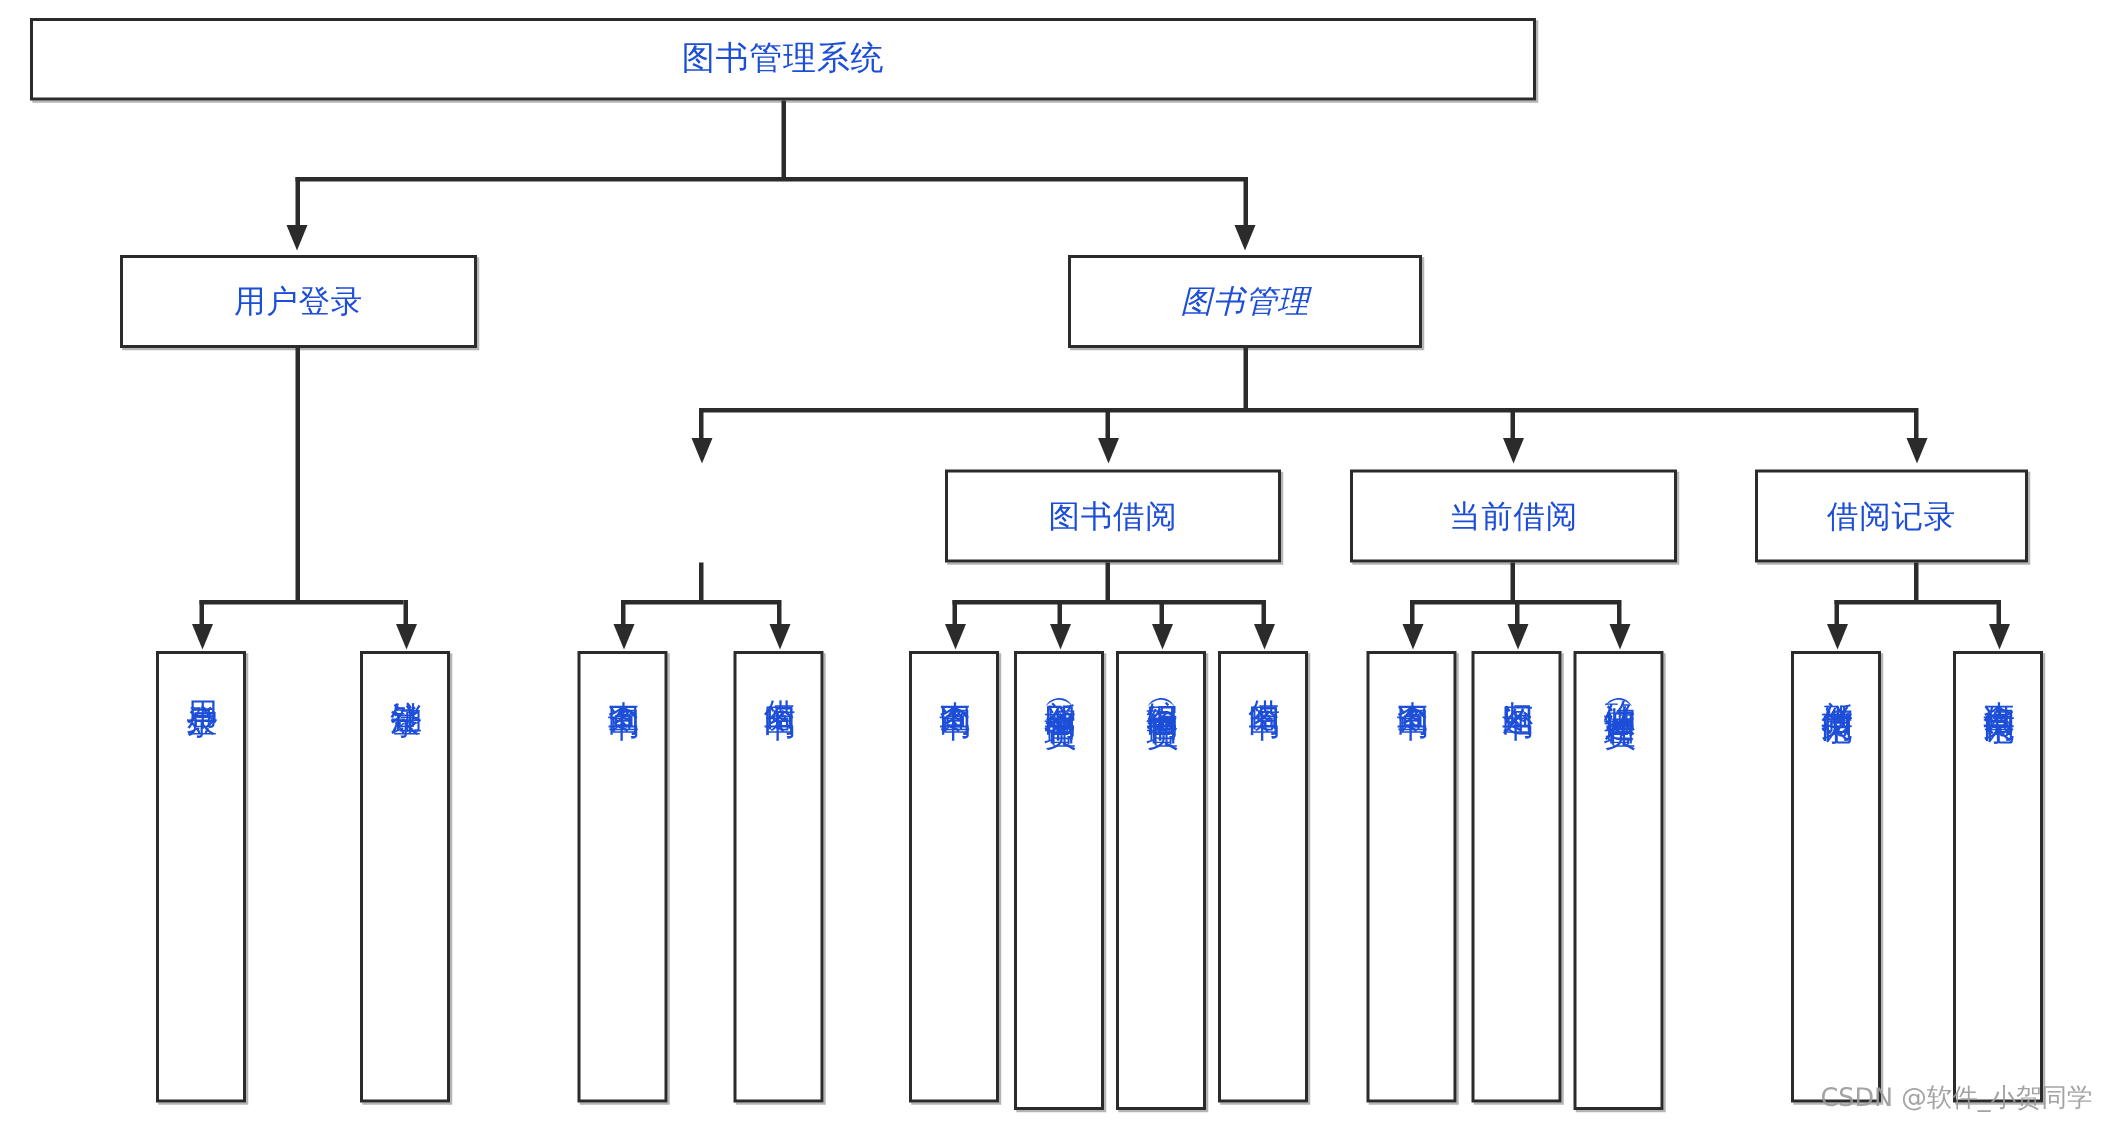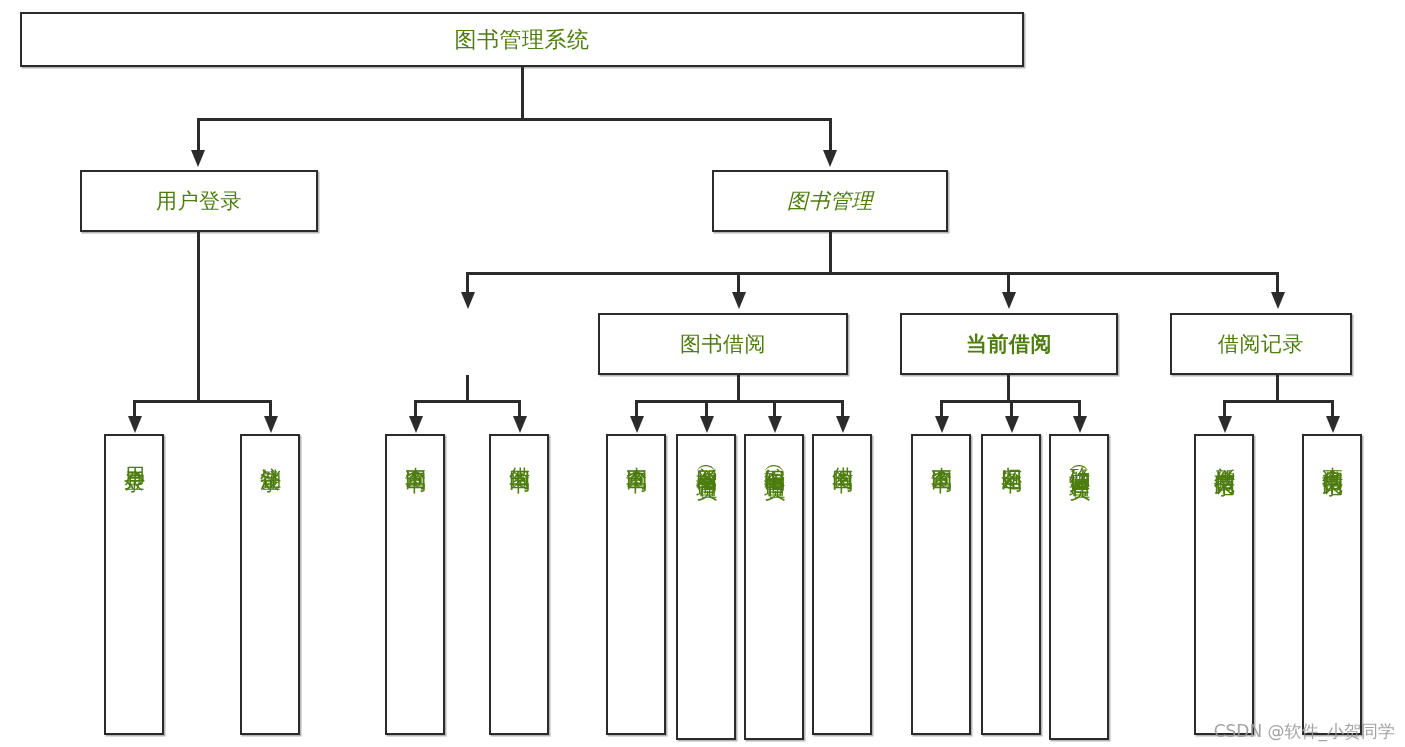--- a/index.html
+++ b/index.html
@@ -27,21 +27,21 @@
     border: 2.5px solid #2b2b2b;
     box-shadow: 1.5px 1.5px 0 0 rgba(120,120,120,0.55);
     display: flex;
     align-items: center;
     justify-content: center;
   }
   .node .label {
     font-size: 21px;
     line-height: 1.15;
     letter-spacing: 0.5px;
-    color: #4d7c0f;
+    color: #1d4ed8;
     white-space: nowrap;
     text-align: center;
   }
   
   #node-root .label { font-size: 22px; }
 
   
   .node.vertical {
     align-items: flex-start;
     justify-content: center;
@@ -132,24 +132,24 @@
 
   <div class="vline" style="left:737px; top:272px; height:22px;"></div>
   <div class="arrow" style="left:732px; top:292px;"></div>
 
   <div class="vline" style="left:1007px; top:272px; height:22px;"></div>
   <div class="arrow" style="left:1002px; top:292px;"></div>
 
   <div class="vline" style="left:1276px; top:272px; height:22px;"></div>
   <div class="arrow" style="left:1271px; top:292px;"></div>
 
-  <div class="node" style="left:598px; top:313px; width:250px; height:62px;">
+  <div class="node" style="left:630px; top:313px; width:224px; height:62px;">
     <span class="label">图书借阅</span>
   </div>
-  <div class="node" style="left:900px; top:313px; width:218px; height:62px;font-weight:bold;">
+  <div class="node" style="left:900px; top:313px; width:218px; height:62px;">
     <span class="label">当前借阅</span>
   </div>
   <div class="node" style="left:1170px; top:313px; width:182px; height:62px;">
     <span class="label">借阅记录</span>
   </div>
 
   <div class="vline" style="left:466px; top:375px; height:27px;"></div>
   <div class="hline" style="left:414px; top:400px; width:106px;"></div>
   <div class="vline" style="left:414px; top:400px; height:18px;"></div>
   <div class="arrow" style="left:409px; top:416px;"></div>

